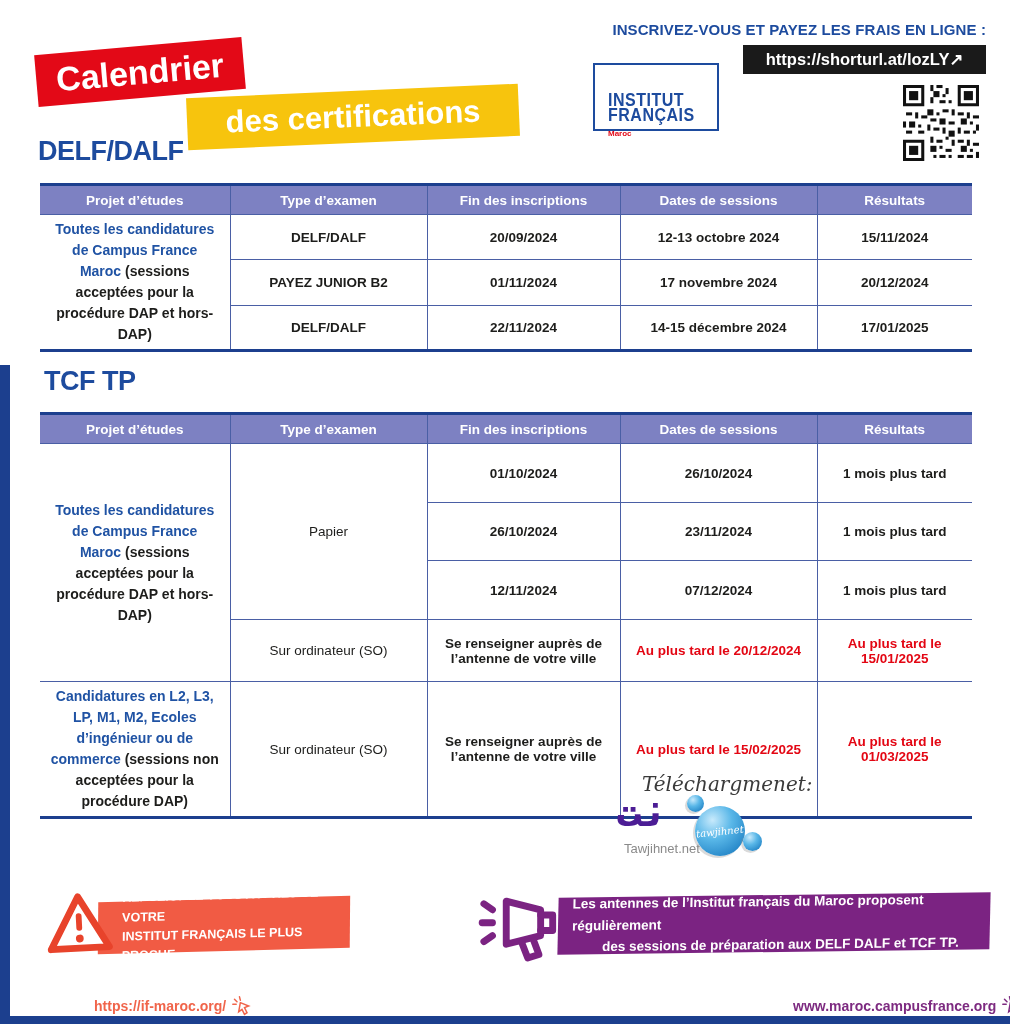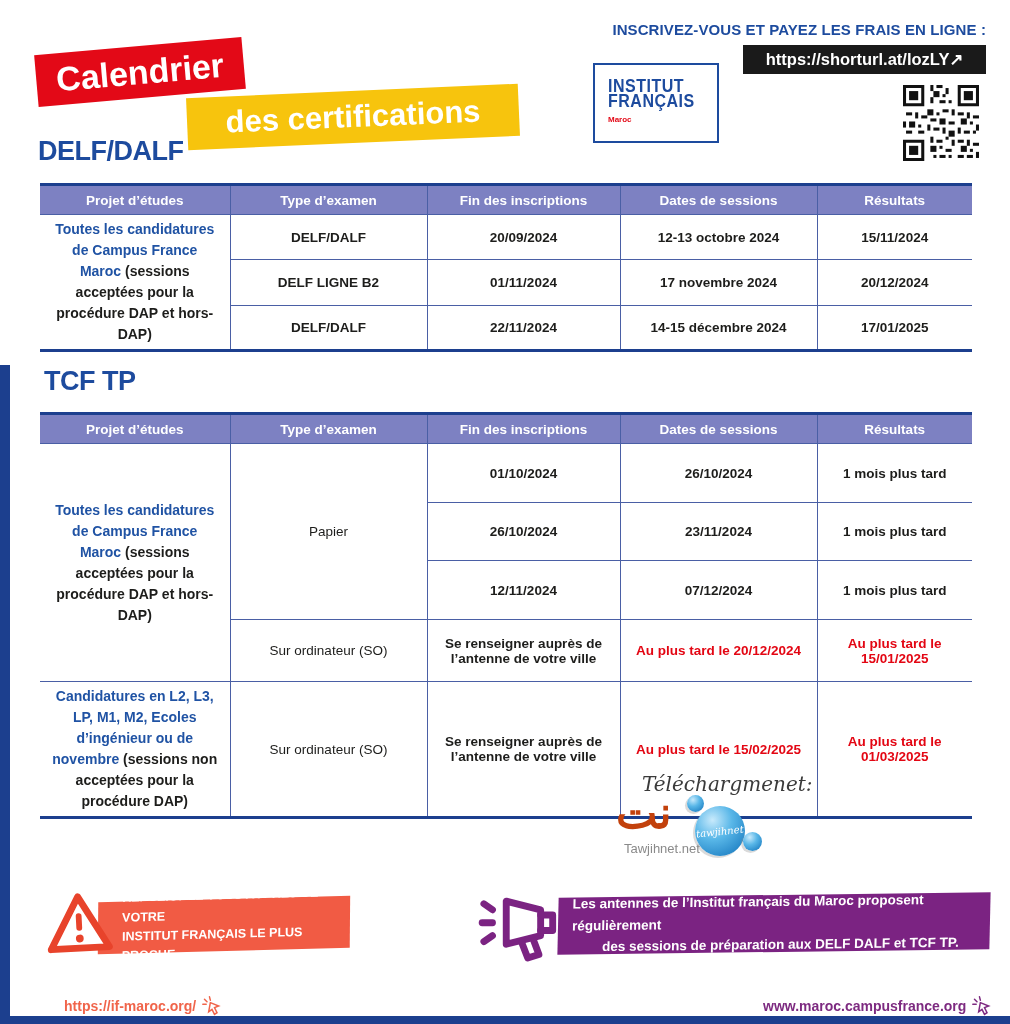--- a/index.html
+++ b/index.html
@@ -18,22 +18,22 @@
                    letter-spacing:-0.5px; }
   #delf-title { left:38px; top:136px; }
   #tcf-title  { left:44px; top:366px; }
 
   .cta { position:absolute; top:21px; right:24px; color:#1d4b9e; font-weight:bold;
          font-size:15px; letter-spacing:0.1px; }
   .url-bar { position:absolute; left:743px; top:45px; width:243px; height:29px;
              background:#1a1a1a; color:#fff; font-weight:bold; font-size:16.5px;
              display:flex; align-items:center; justify-content:center; gap:0;
              cursor:pointer; }
-  .logo-box { position:absolute; left:593px; top:63px; width:126px; height:80px;
-              border:2.5px solid #1d4b9e; background:#fff; padding:12px 0 0 13px; }
+  .logo-box { position:absolute; left:593px; top:63px; width:126px; height:68px;
+              border:2.5px solid #1d4b9e; background:#fff; padding:26px 0 0 13px; }
   .logo-box .l1 { color:#1d4b9e; font-weight:bold; font-size:16px; line-height:0.95;
                   letter-spacing:0.5px; transform:scaleY(1.15); transform-origin:left top; }
   .logo-box .sub { color:#e30917; font-size:8px; font-weight:bold; margin-top:8px; }
   .qr { position:absolute; left:903px; top:85px; width:76px; height:76px; cursor:pointer; }
 
   
   .tbl-wrap { position:absolute; left:40px; width:932px; }
   #delf-wrap { top:183px; }
   #tcf-wrap  { top:412px; }
   table { width:932px; border-collapse:collapse; table-layout:fixed; }
@@ -53,22 +53,22 @@
   #tcf-table td.r1 { height:59px; }
   #tcf-table td.r2 { height:58px; }
   #tcf-table td.r3 { height:59px; }
   #tcf-table td.r4 { height:62px; }
   #tcf-table td.r5 { height:108px; }
 
   
   .watermark { position:absolute; left:600px; top:770px; width:310px; height:112px; z-index:5;text-align:right; }
   .wm-caption { position:absolute; left:42px; top:2px; font-family:"DejaVu Serif", serif;
                 font-style:italic; font-size:20px; color:#3a3a3a; }
-  .wm-ar { position:absolute; color:#c2410c; font-weight:bold; font-size:44px;
-           line-height:1; font-family:Liberation Serif, serif; }
+  .wm-ar { position:absolute; color:#4c1d95; font-weight:bold; font-size:44px;
+           line-height:1; font-family:Liberation Mono, monospace; }
   #wm-net { left:16px; top:22px; }
   #wm-tawjih { left:163px; top:22px; }
   .ball { position:absolute; border-radius:50%;
           background:radial-gradient(circle at 35% 28%, #c8eafc 0%, #59b7e8 40%, #0d6fb8 100%);
           box-shadow:-2px 2px 0 rgba(150,150,150,0.35); }
   #ball-big { left:95px; top:36px; width:50px; height:50px; display:flex; align-items:center;
               justify-content:center; }
   #ball-big span { color:#fff; font-family:"DejaVu Serif", serif; font-style:italic;
                    font-size:10px; transform:rotate(-6deg); }
   #ball-small { left:87px; top:25px; width:17px; height:17px; }
@@ -86,21 +86,21 @@
                  z-index:2; }
   .mega-icon { position:absolute; left:477px; top:890px; width:86px; height:74px; z-index:3; }
   .info-banner { position:absolute; left:558px; top:895px; width:432px; height:57px;
                  background:#7b2382; color:#fff; font-weight:bold; font-size:13.5px;
                  display:flex; flex-direction:column; justify-content:center; align-items:center;
                  line-height:1.6; transform:rotate(-0.7deg) skewX(-2deg); z-index:2;
                  padding-left:14px; }
 
   
   .foot-link { position:absolute; top:996px; font-size:14px; font-weight:bold;
-               display:flex; align-items:center; gap:6px; cursor:pointer; }
+               display:flex; align-items:center; gap:6px; cursor:pointer;margin-left:30px; }
   #foot-left { left:64px; color:#f0644a; }
   #foot-right { left:763px; color:#7d2a80; }
   .click-ic { width:20px; height:20px; }
 
   
   .left-bar { position:absolute; left:0; top:365px; width:10px; height:659px; background:#1c3f8e; }
   .bottom-bar { position:absolute; left:0; top:1016px; width:1010px; height:8px; background:#1c3f8e; }
 </style>
 </head>
 <body>
@@ -218,21 +218,21 @@
           <td class="c1 proj" rowspan="3">
             <span class="hl">Toutes les candidatures de Campus France Maroc</span> 
             <span class="nt">(sessions acceptées pour la procédure DAP et hors-DAP)</span>
           </td>
           <td>DELF/DALF</td>
           <td>20/09/2024</td>
           <td>12-13 octobre 2024</td>
           <td>15/11/2024</td>
         </tr>
         <tr>
-          <td>DELF LIGNE B2</td>
+          <td>PAYEZ JUNIOR B2</td>
           <td>01/11/2024</td>
           <td>17 novembre 2024</td>
           <td>20/12/2024</td>
         </tr>
         <tr>
           <td>DELF/DALF</td>
           <td>22/11/2024</td>
           <td>14-15 décembre 2024</td>
           <td>17/01/2025</td>
         </tr>
@@ -282,21 +282,21 @@
           <td class="r3">1 mois plus tard</td>
         </tr>
         <tr>
           <td class="r4" style="font-weight:normal;">Sur ordinateur (SO)</td>
           <td class="r4">Se renseigner auprès de l’antenne de votre ville</td>
           <td class="r4 red-cell">Au plus tard le 20/12/2024</td>
           <td class="r4 red-cell">Au plus tard le 15/01/2025</td>
         </tr>
         <tr>
           <td class="c1 proj r5">
-            <span class="hl">Candidatures en L2, L3, LP, M1, M2, Ecoles d’ingénieur ou de novembre</span> 
+            <span class="hl">Candidatures en L2, L3, LP, M1, M2, Ecoles d’ingénieur ou de commerce</span> 
             <span class="nt">(sessions non acceptées pour la procédure DAP)</span>
           </td>
           <td class="r5" style="font-weight:normal;">Sur ordinateur (SO)</td>
           <td class="r5">Se renseigner auprès de l’antenne de votre ville</td>
           <td class="r5 red-cell">Au plus tard le 15/02/2025</td>
           <td class="r5 red-cell">Au plus tard le 01/03/2025</td>
         </tr>
       </tbody>
     </table>
   </div>

